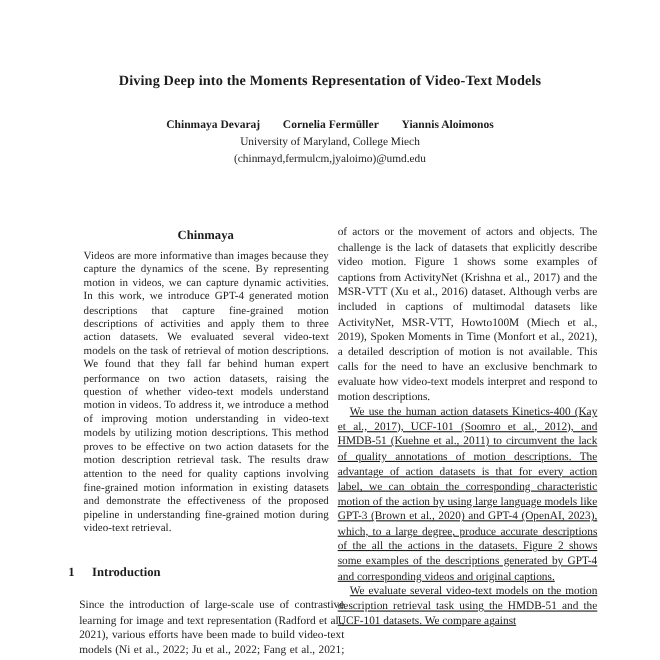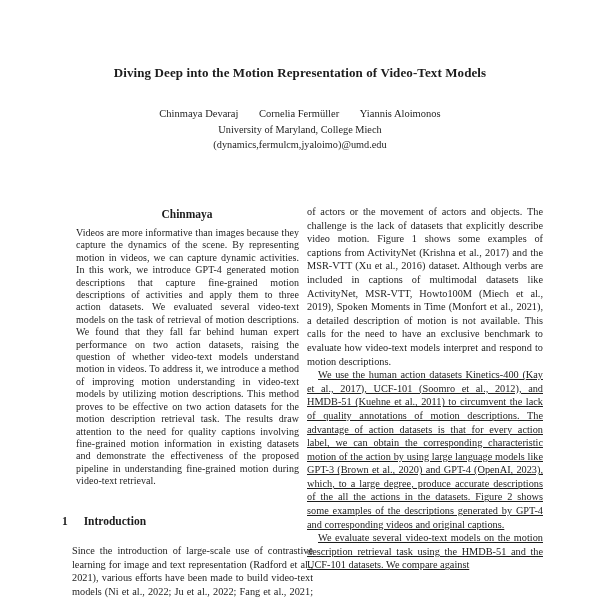--- a/index.html
+++ b/index.html
@@ -20,21 +20,21 @@
     text-align: center;
     font-size: 13px;
     line-height: 17px;
     font-weight: bold;
     letter-spacing: 0.1px;
   }
   .authors {
     position: absolute;
     top: 108px; left: 0; right: 0;
     text-align: center;
-    font-weight: normal;
+    font-weight: bold;
     font-size: 10.5px;
   }
   .authors .author { margin: 0 9px; }
   .affiliation {
     position: absolute;
     top: 124px; left: 0; right: 0;
     text-align: center;
     font-size: 10.3px;
   }
   .email {
@@ -89,31 +89,31 @@
     text-align: justify;
   }
   .right-column p { margin: 0; }
   .right-column p.indent { text-indent: 11px; text-decoration: underline; }
 </style>
 </head>
 <body>
 
 <div class="page">
 
-  <h1 class="paper-title">Diving Deep into the Motion Representation of Video-Text Models</h1>
+  <h1 class="paper-title">Diving Deep into the Moments Representation of Video-Text Models</h1>
 
   <div class="authors">
     <span class="author">Chinmaya Devaraj</span>
     <span class="author">Cornelia Fermüller</span>
     <span class="author">Yiannis Aloimonos</span>
   </div>
 
   <div class="affiliation">University of Maryland, College Miech</div>
 
-  <div class="email">(dynamics,fermulcm,jyaloimo)@umd.edu</div>
+  <div class="email">(chinmayd,fermulcm,jyaloimo)@umd.edu</div>
 
   <h2 class="abstract-heading">Chinmaya</h2>
 
   <p class="abstract-body">Videos are more informative than images because they capture the dynamics of the scene. By representing motion in videos, we can capture dynamic activities. In this work, we introduce GPT-4 generated motion descriptions that capture fine-grained motion descriptions of activities and apply them to three action datasets. We evaluated several video-text models on the task of retrieval of motion descriptions. We found that they fall far behind human expert performance on two action datasets, raising the question of whether video-text models understand motion in videos. To address it, we introduce a method of improving motion understanding in video-text models by utilizing motion descriptions. This method proves to be effective on two action datasets for the motion description retrieval task. The results draw attention to the need for quality captions involving fine-grained motion information in existing datasets and demonstrate the effectiveness of the proposed pipeline in understanding fine-grained motion during video-text retrieval.</p>
 
   <h2 class="section-heading">
     <span class="sec-num">1</span>
     <span>Introduction</span>
   </h2>
 

